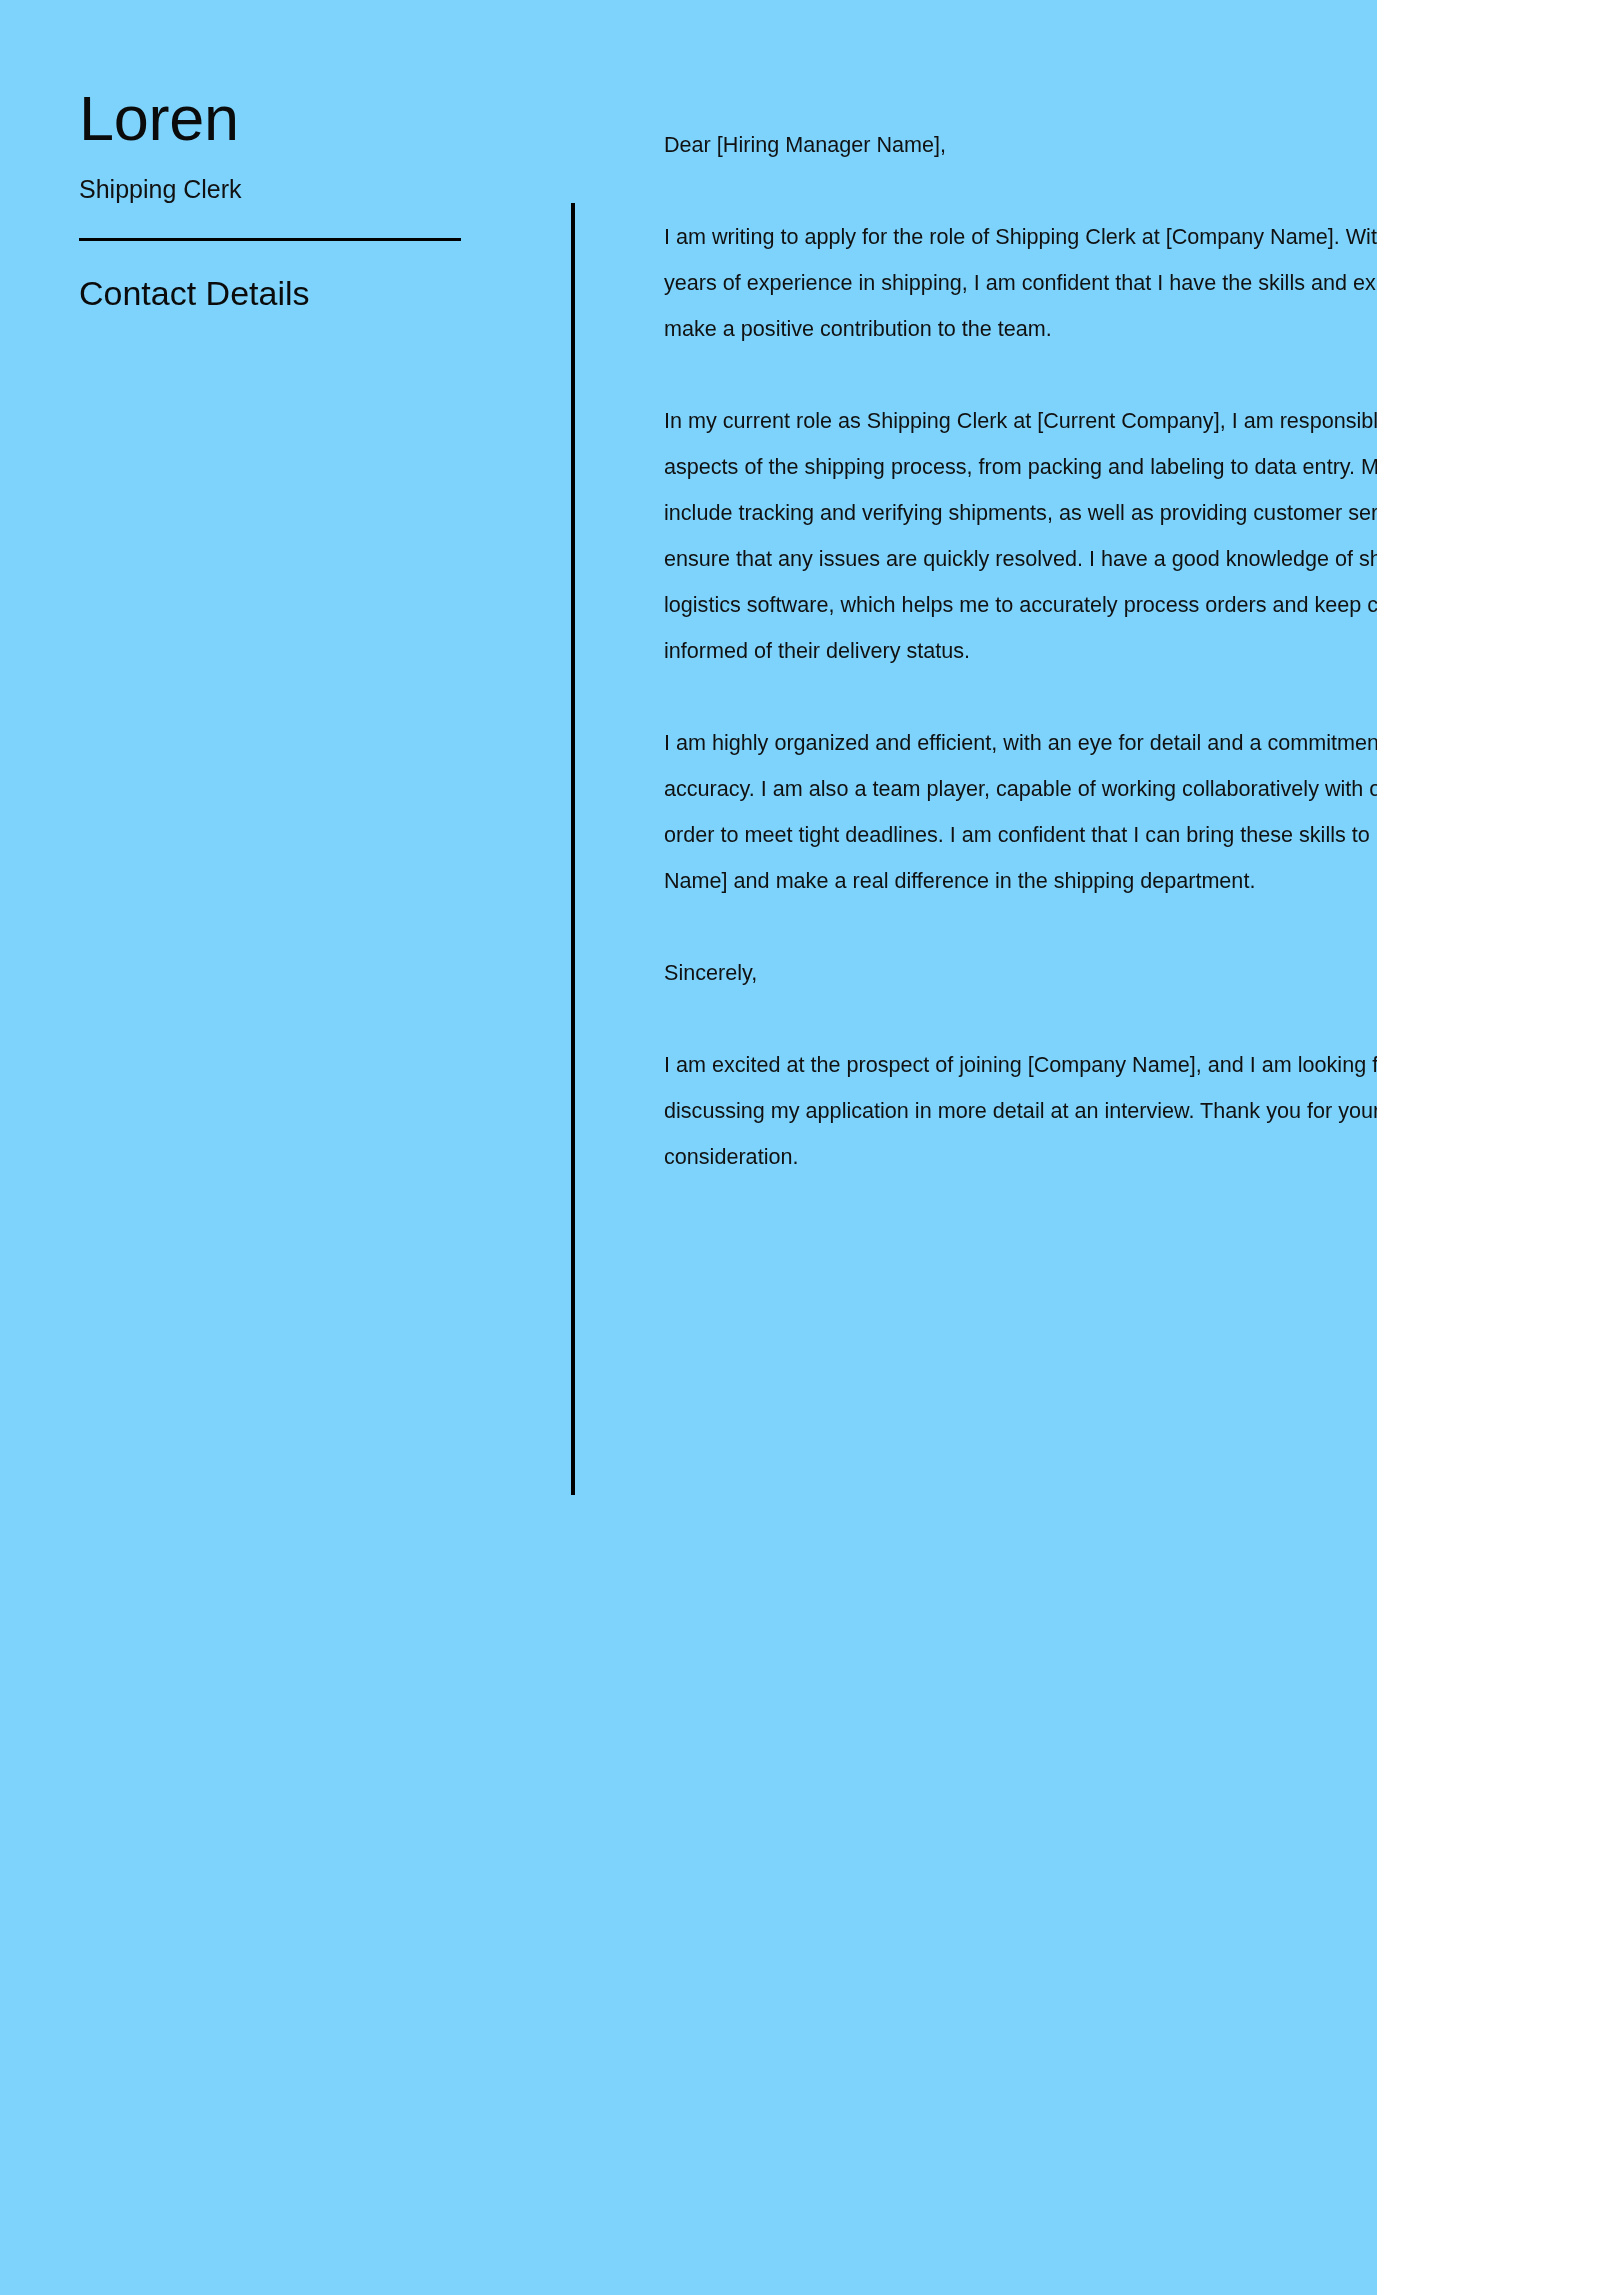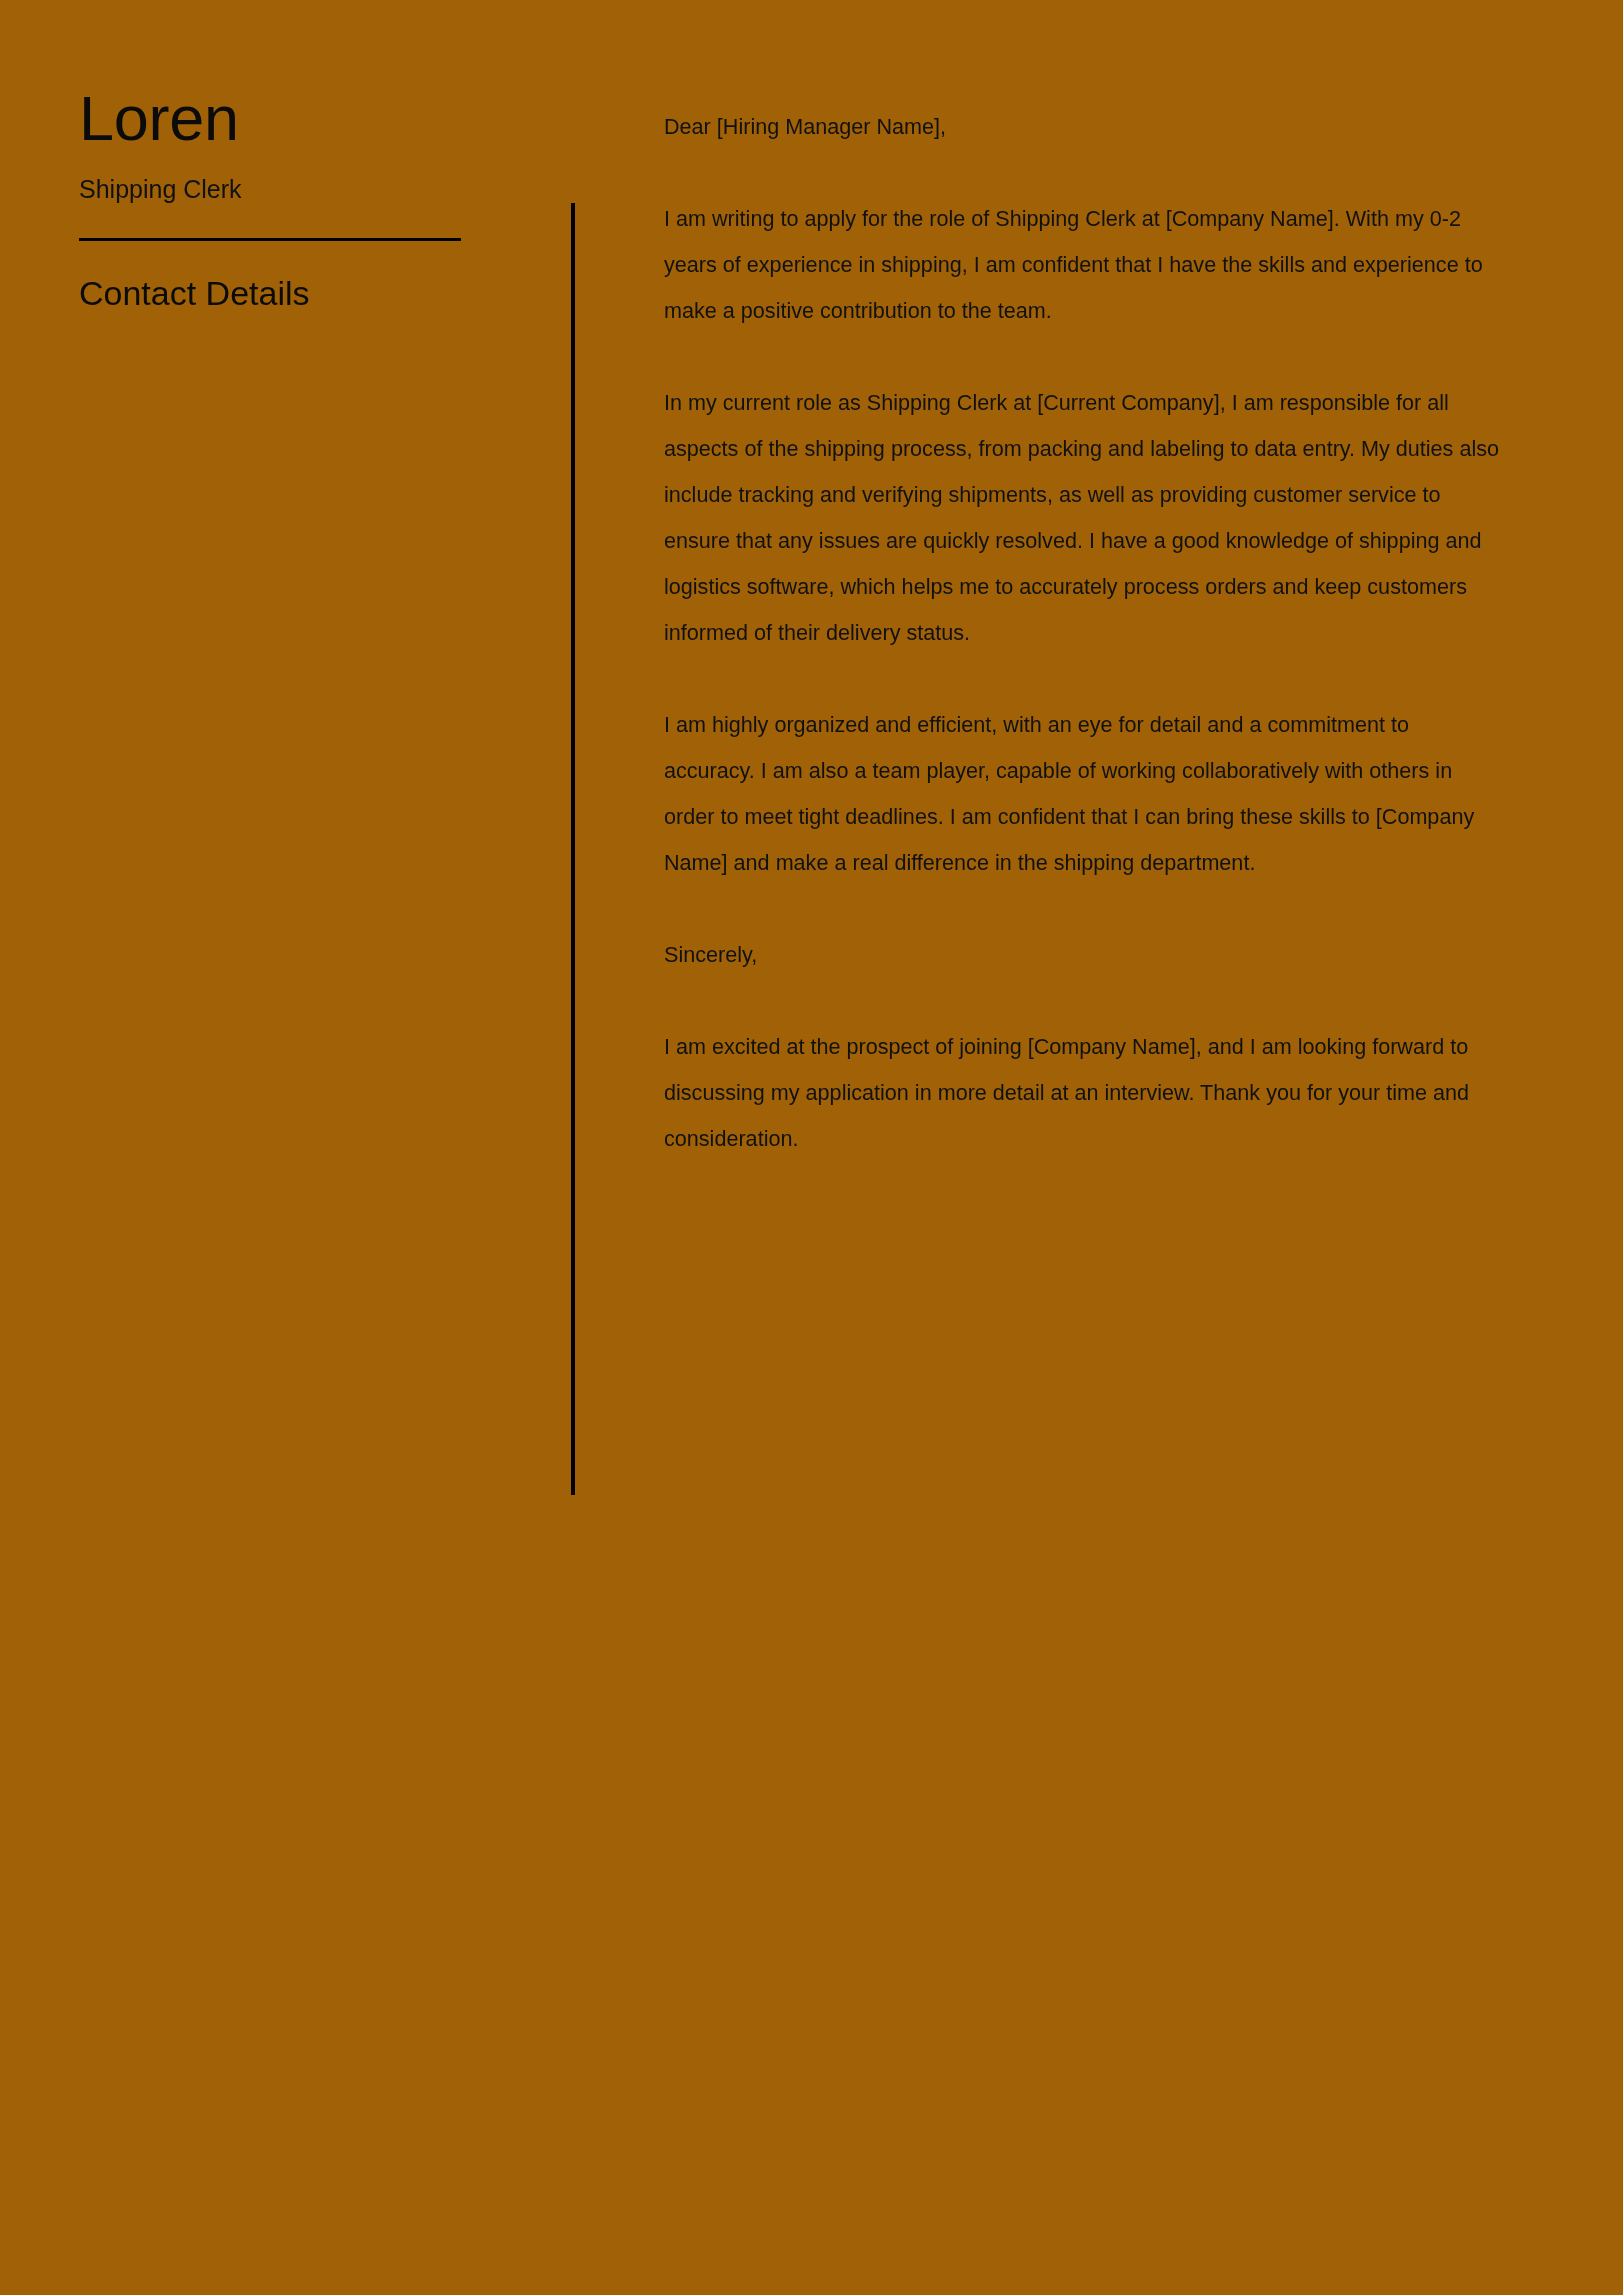--- a/index.html
+++ b/index.html
@@ -3,23 +3,23 @@
 <meta charset="utf-8">
 <style>
   html, body {
     margin: 0;
     padding: 0;
     background: #ffffff;
   }
 
   .page {
     position: relative;
-    width: 1623px;
+    width: 1377px;
     height: 2295px;
-    background: #a16207;
+    background: #7dd3fc;
     font-family: "Liberation Sans", "DejaVu Sans", sans-serif;
     color: #000000;
     overflow: hidden;
     box-sizing: border-box;
   }
 
   
   .sidebar {
     position: absolute;
     left: 79px;
@@ -98,21 +98,21 @@
     top: 203px;
     width: 3.9px;
     height: 1292px;
     background: #000000;
   }
 
   
   .letter {
     position: absolute;
     left: 664px;
-    top: 104px;
+    top: 122px;
     width: 841px;
   }
 
   .letter p {
     margin: 0 0 46px 0;
     font-size: 21.6px;
     line-height: 46px;
     font-weight: 400;
     color: #111111;
     text-align: left;

